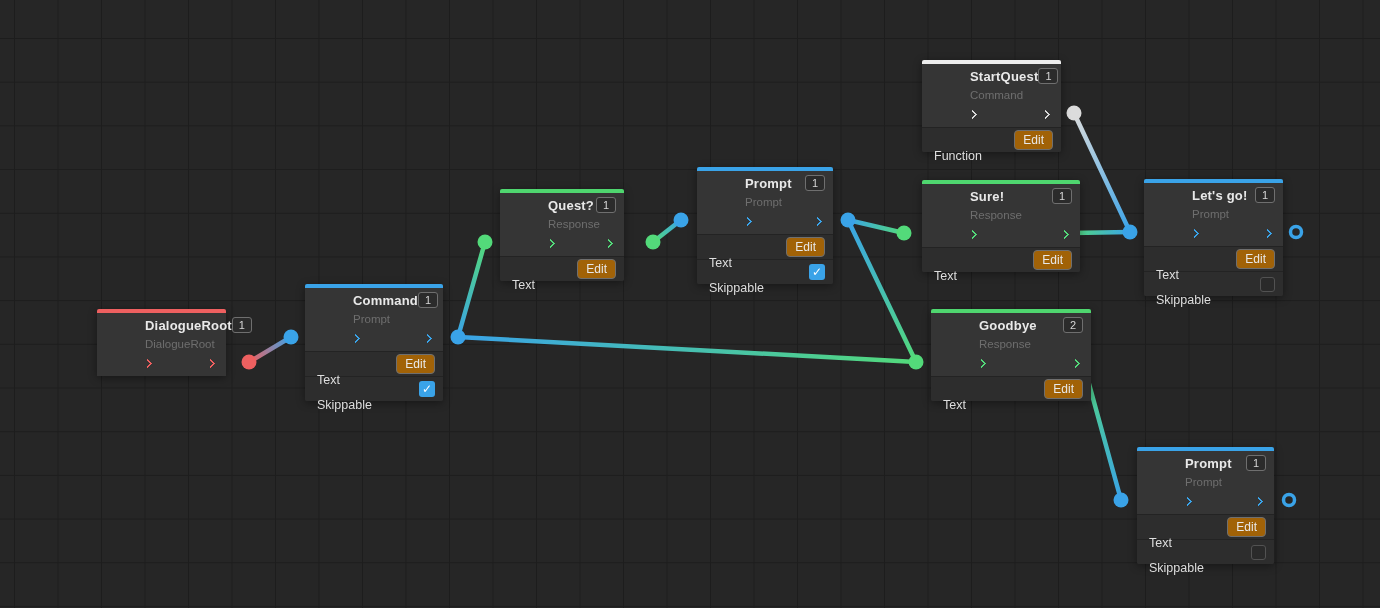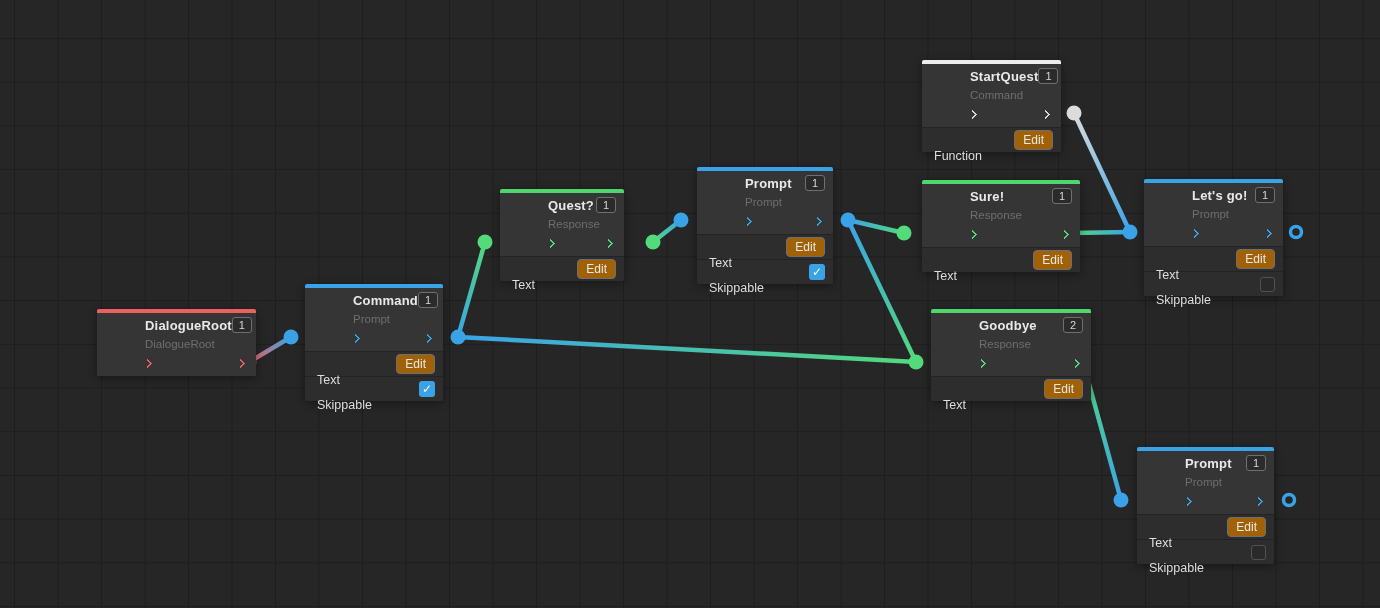--- a/index.html
+++ b/index.html
@@ -124,21 +124,21 @@
     <circle cx="916" cy="362" r="7.5" fill="#53da7a"></circle>
     <circle cx="1083" cy="362" r="7.5" fill="#53da7a"></circle>
     <circle cx="1074" cy="113" r="7.5" fill="#dcdcdc"></circle>
     <circle cx="1130" cy="232" r="7.5" fill="#3aa3e8"></circle>
     <circle cx="1121" cy="500" r="7.5" fill="#3aa3e8"></circle>
 
     <circle cx="1296" cy="232" r="5.5" fill="none" stroke="#3aa3e8" stroke-width="3.5"></circle>
     <circle cx="1289" cy="500" r="5.5" fill="none" stroke="#3aa3e8" stroke-width="3.5"></circle>
   </svg>
 
-  <div class="node accent-red" style="left:97px;top:309px;width:159px;">
+  <div class="node accent-red" style="left:97px;top:309px;width:129px;">
     <div class="bar"></div>
     <div class="head">
       <div class="trow">
         <span class="title">DialogueRoot</span>
         <span class="badge">1</span>
       </div>
       <div class="subtitle">DialogueRoot</div>
       <div class="prow">
         <span class="chev c-red"></span>
         <span class="chev c-red"></span>

